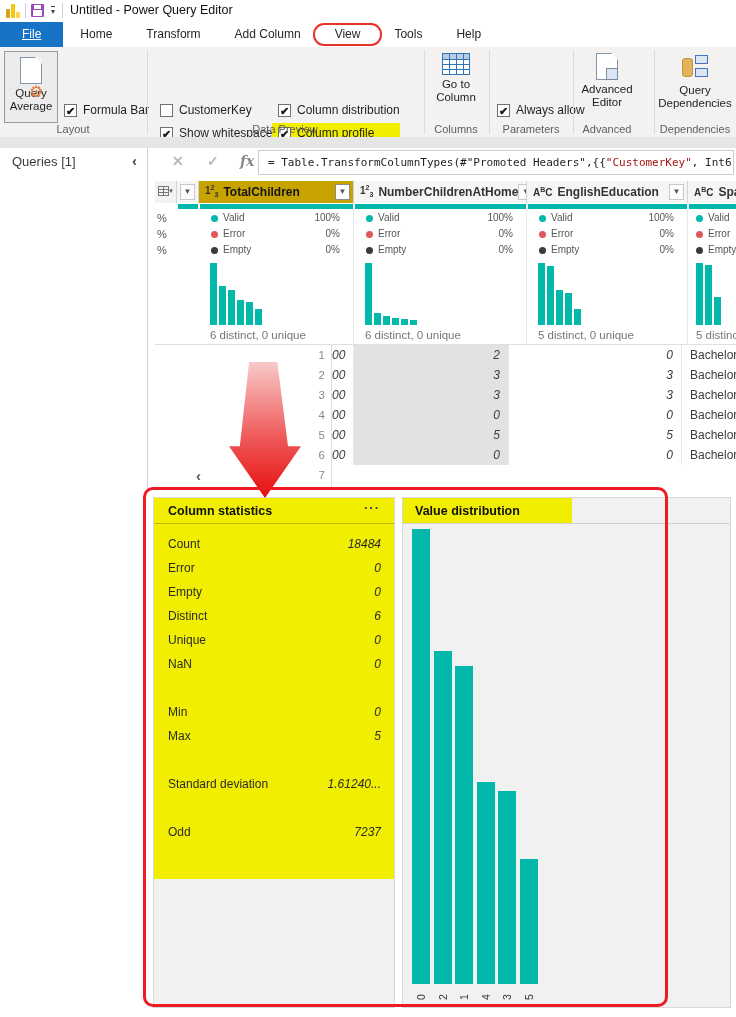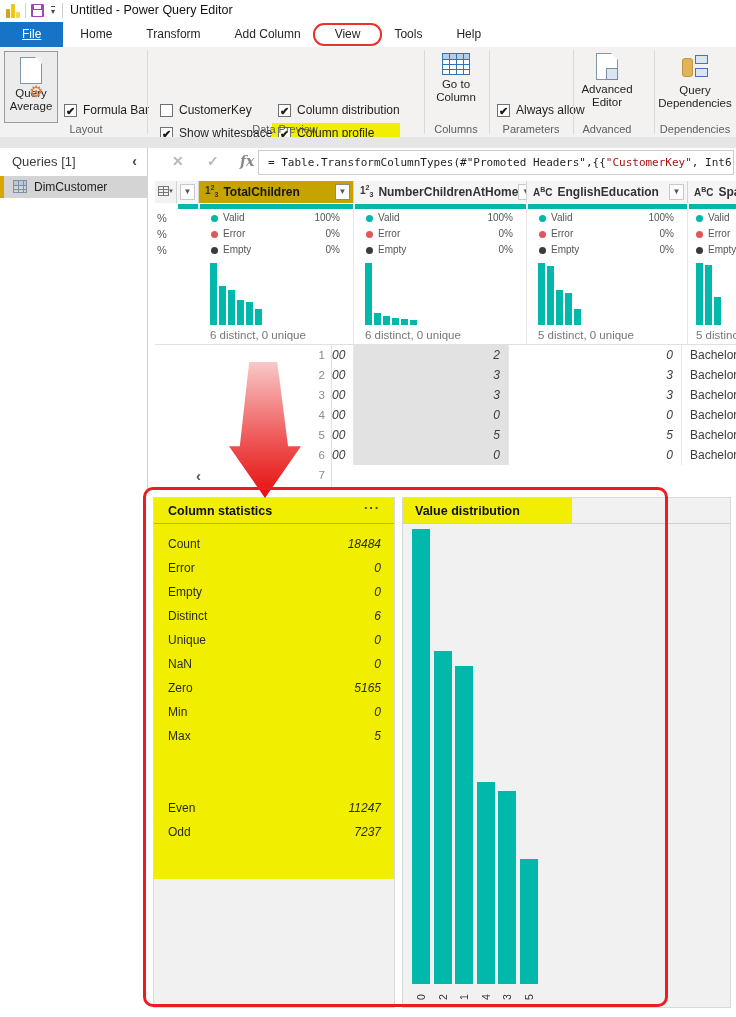--- a/index.html
+++ b/index.html
@@ -156,21 +156,21 @@
     <div class="mtab">Help</div>
   </div>
 
   <div id="ribbon">
     <div id="qset-btn">
       <span class="page-ic" style="margin-top:5px;"><span class="ear"></span><span class="gear">⚙</span></span>
       <div class="btnlab"><span>Query</span><br><span>Average</span></div>
     </div>
     <span class="cb" style="left:64px;top:57px;"><span class="mark">✔</span></span>
     <span class="cbl" style="left:83px;top:56px;">Formula Bar</span>
-    <div class="glabel" style="left:26px;text-align:center;">Layout</div>
+    <div class="glabel" style="left:13px;text-align:center;">Layout</div>
     <div class="gsep" style="left:147px;"></div>
 
     <span class="cb" style="left:160px;top:57px;"></span>
     <span class="cbl" style="left:179px;top:56px;">CustomerKey</span>
     <span class="cb" style="left:160px;top:80px;"><span class="mark">✔</span></span>
     <span class="cbl" style="left:179px;top:79px;">Show whitespace</span>
     <span class="cb" style="left:160px;top:103px;"><span class="mark">✔</span></span>
     <span class="cbl" style="left:179px;top:102px;">Column quality</span>
     <span class="cb" style="left:278px;top:57px;"><span class="mark">✔</span></span>
     <span class="cbl" style="left:297px;top:56px;">Column distribution</span>
@@ -204,25 +204,20 @@
       <div class="btnlab"><span>Query</span><br><span>Dependencies</span></div>
     </div>
     <div class="glabel" style="left:635px;">Dependencies</div>
   </div>
 
   <div id="midstrip"></div>
 
   <div id="qpanel">
     <div class="hdr">Queries [1]</div>
     <div class="coll">‹</div>
-    <div id="qitem">
-      <span class="bar"></span>
-      <span class="tic"></span>
-      <span class="nm">DimCustomer</span>
-    </div>
   </div>
 
   <div id="fbar">
     <span class="fbtn" style="left:17px;">✕</span>
     <span class="fbtn" style="left:52px;">✓</span>
     <span class="fbtn" id="fx" style="left:85px;">fx</span>
     <div id="finput"><span>= Table.TransformColumnTypes(#"Promoted Headers",{{</span><span class="key">"CustomerKey"</span><span>, Int6</span></div>
   </div>
 
   <div id="tblmenu"><span class="g"></span><span class="v">▾</span></div>
@@ -415,24 +410,23 @@
     <div id="stats-panel">
       <div class="ttl">Column statistics</div>
       <div class="dots">···</div>
       <div class="tline"></div>
       <div class="srow" style="top:39px;"><span>Count</span><span class="v">18484</span></div>
       <div class="srow" style="top:63px;"><span>Error</span><span class="v">0</span></div>
       <div class="srow" style="top:87px;"><span>Empty</span><span class="v">0</span></div>
       <div class="srow" style="top:111px;"><span>Distinct</span><span class="v">6</span></div>
       <div class="srow" style="top:135px;"><span>Unique</span><span class="v">0</span></div>
       <div class="srow" style="top:159px;"><span>NaN</span><span class="v">0</span></div>
-      <div class="srow" style="top:183px;"><span>Zero</span><span class="v">5165</span></div>
       <div class="srow" style="top:207px;"><span>Min</span><span class="v">0</span></div>
       <div class="srow" style="top:231px;"><span>Max</span><span class="v">5</span></div>
-      <div class="srow" style="top:303px;"><span>Even</span><span class="v">11247</span></div>
+      <div class="srow" style="top:279px;"><span>Standard deviation</span><span class="v">1.61240...</span></div>
       <div class="srow" style="top:327px;"><span>Odd</span><span class="v">7237</span></div>
     </div>
     <div id="vd-panel">
       <div class="hl"></div>
       <div class="ttl">Value distribution</div>
       <div class="tline"></div>
       <div id="vd-chart" style="position:absolute;left:0;top:0;width:100%;height:100%;">
           <div class="vbar" style="left: 9px; height: 455px; background: rgb(1, 184, 170);"></div>
           <div class="vlabel" style="left: 9px;">0</div>
           <div class="vbar" style="left: 30.6px; height: 333px; background: rgb(1, 184, 170);"></div>

